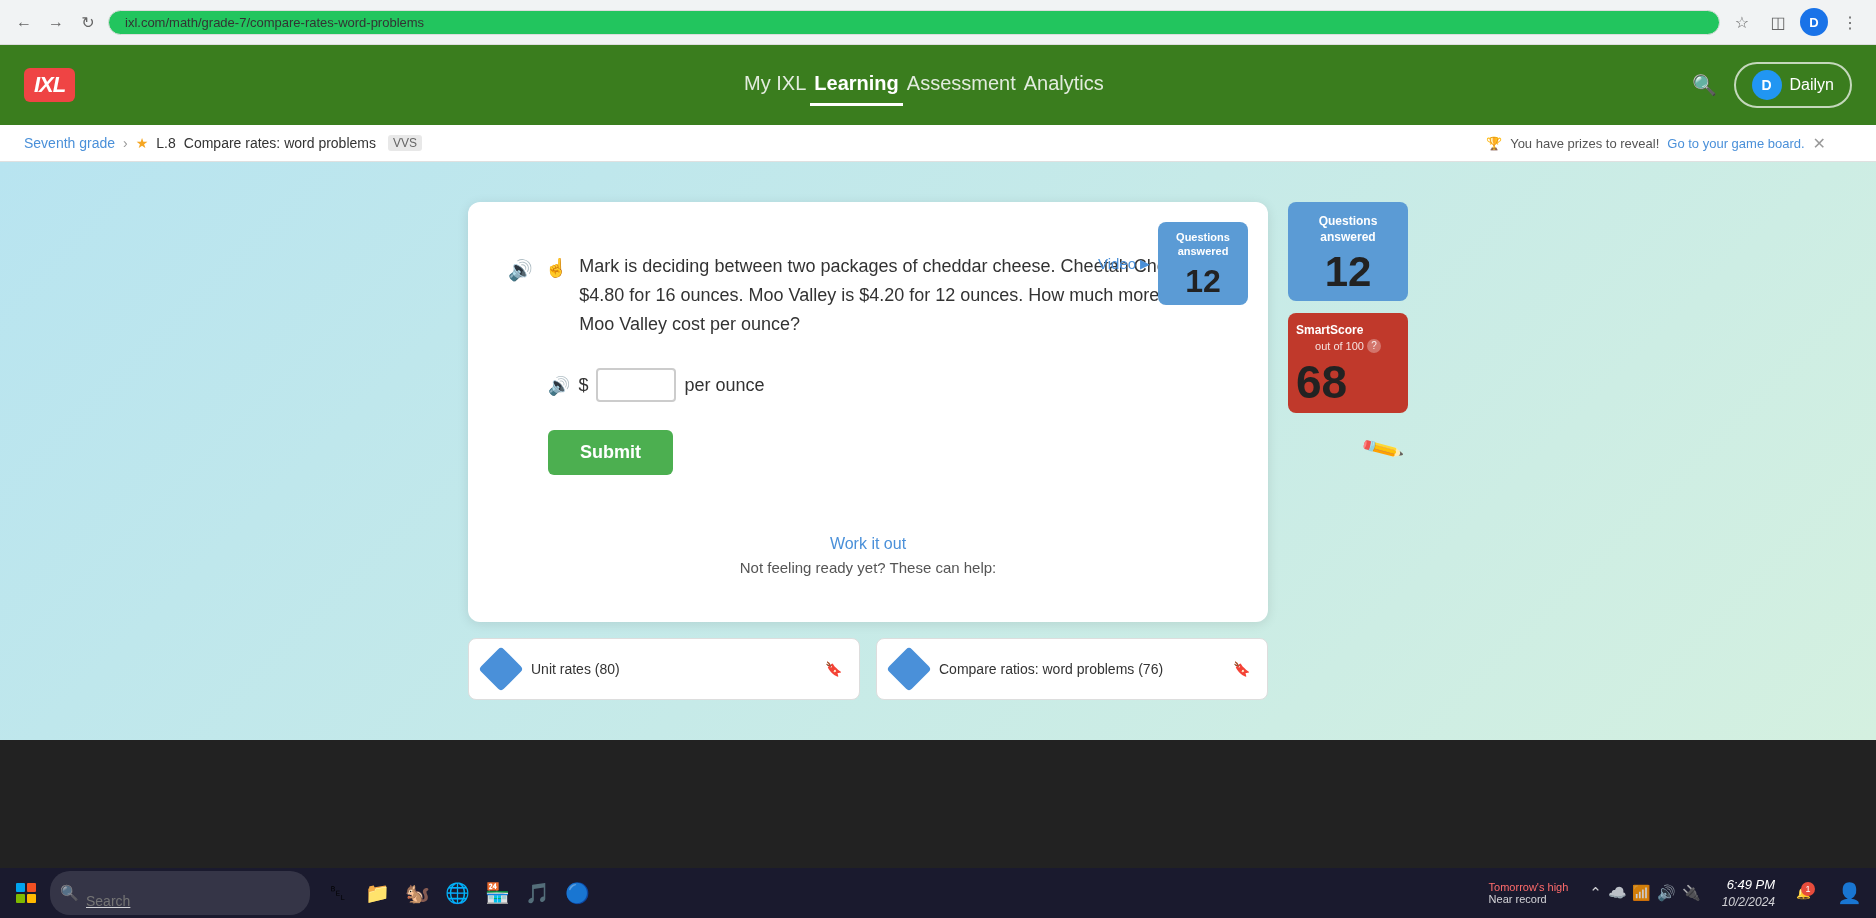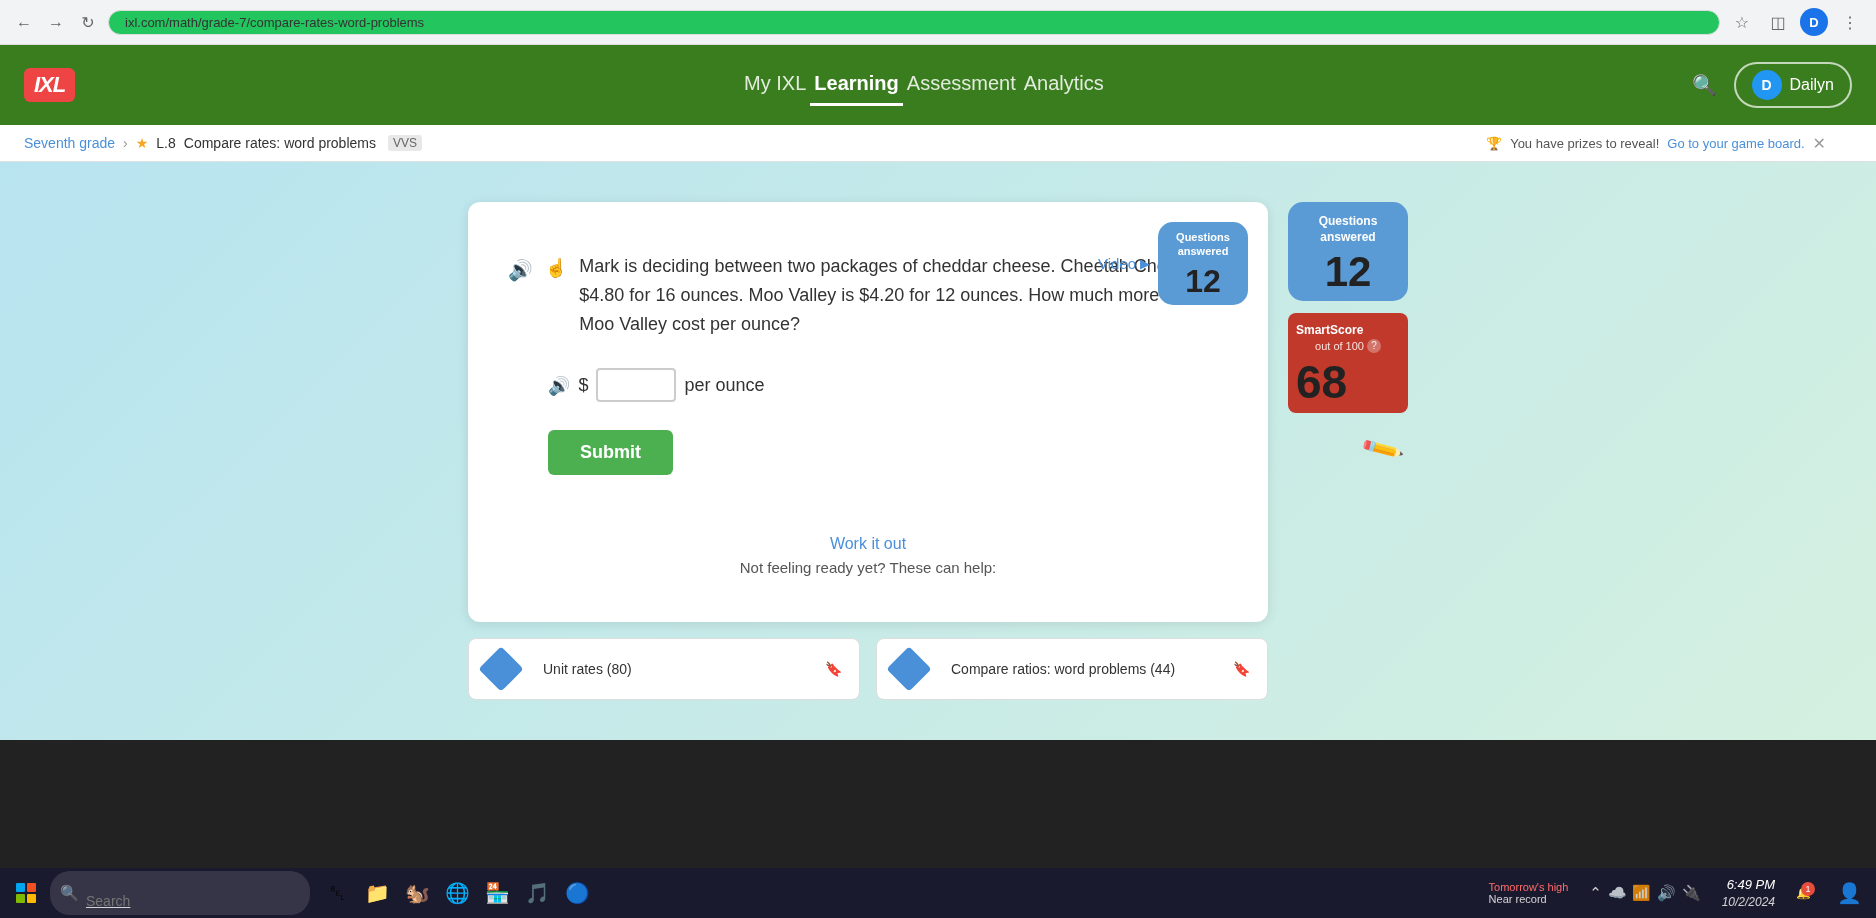--- a/index.html
+++ b/index.html
@@ -276,21 +276,21 @@
       width: 800px;
     }
     .help-link-card {
       flex: 1;
       background: white;
       border: 1px solid #ddd;
       border-radius: 8px;
       padding: 14px 16px;
       display: flex;
       align-items: center;
-      gap: 26px;
+      gap: 14px;
       cursor: pointer;
     }
     .help-diamond {
       width: 32px; height: 32px;
       background: #4a90d9;
       transform: rotate(45deg);
       border-radius: 4px;
       flex-shrink: 0;
     }
     .help-text { font-size: 14px; color: #333; }
@@ -300,21 +300,21 @@
     .right-sidebar {
       width: 120px;
       display: flex;
       flex-direction: column;
       gap: 12px;
       margin-top: 0;
     }
     .questions-answered-box {
       background: #5b9bd5;
       color: white;
-      border-radius: 15px;
+      border-radius: 8px;
       text-align: center;
       padding: 12px 8px 8px;
     }
     .qa-label {
       font-size: 12px;
       font-weight: 600;
       line-height: 1.3;
       margin-bottom: 6px;
     }
     .qa-number {
@@ -575,21 +575,21 @@
       </div>
 
       <div class="help-links">
         <div class="help-link-card">
           <div class="help-diamond"></div>
           <span class="help-text">Unit rates (80)</span>
           <span class="bookmark-icon">🔖</span>
         </div>
         <div class="help-link-card">
           <div class="help-diamond"></div>
-          <span class="help-text">Compare ratios: word problems (44)</span>
+          <span class="help-text">Compare ratios: word problems (76)</span>
           <span class="bookmark-icon">🔖</span>
         </div>
       </div>
     </div>
 
     <div class="right-sidebar">
       <div class="questions-answered-box">
         <div class="qa-label">Questions answered</div>
         <div class="qa-number">12</div>
       </div>

